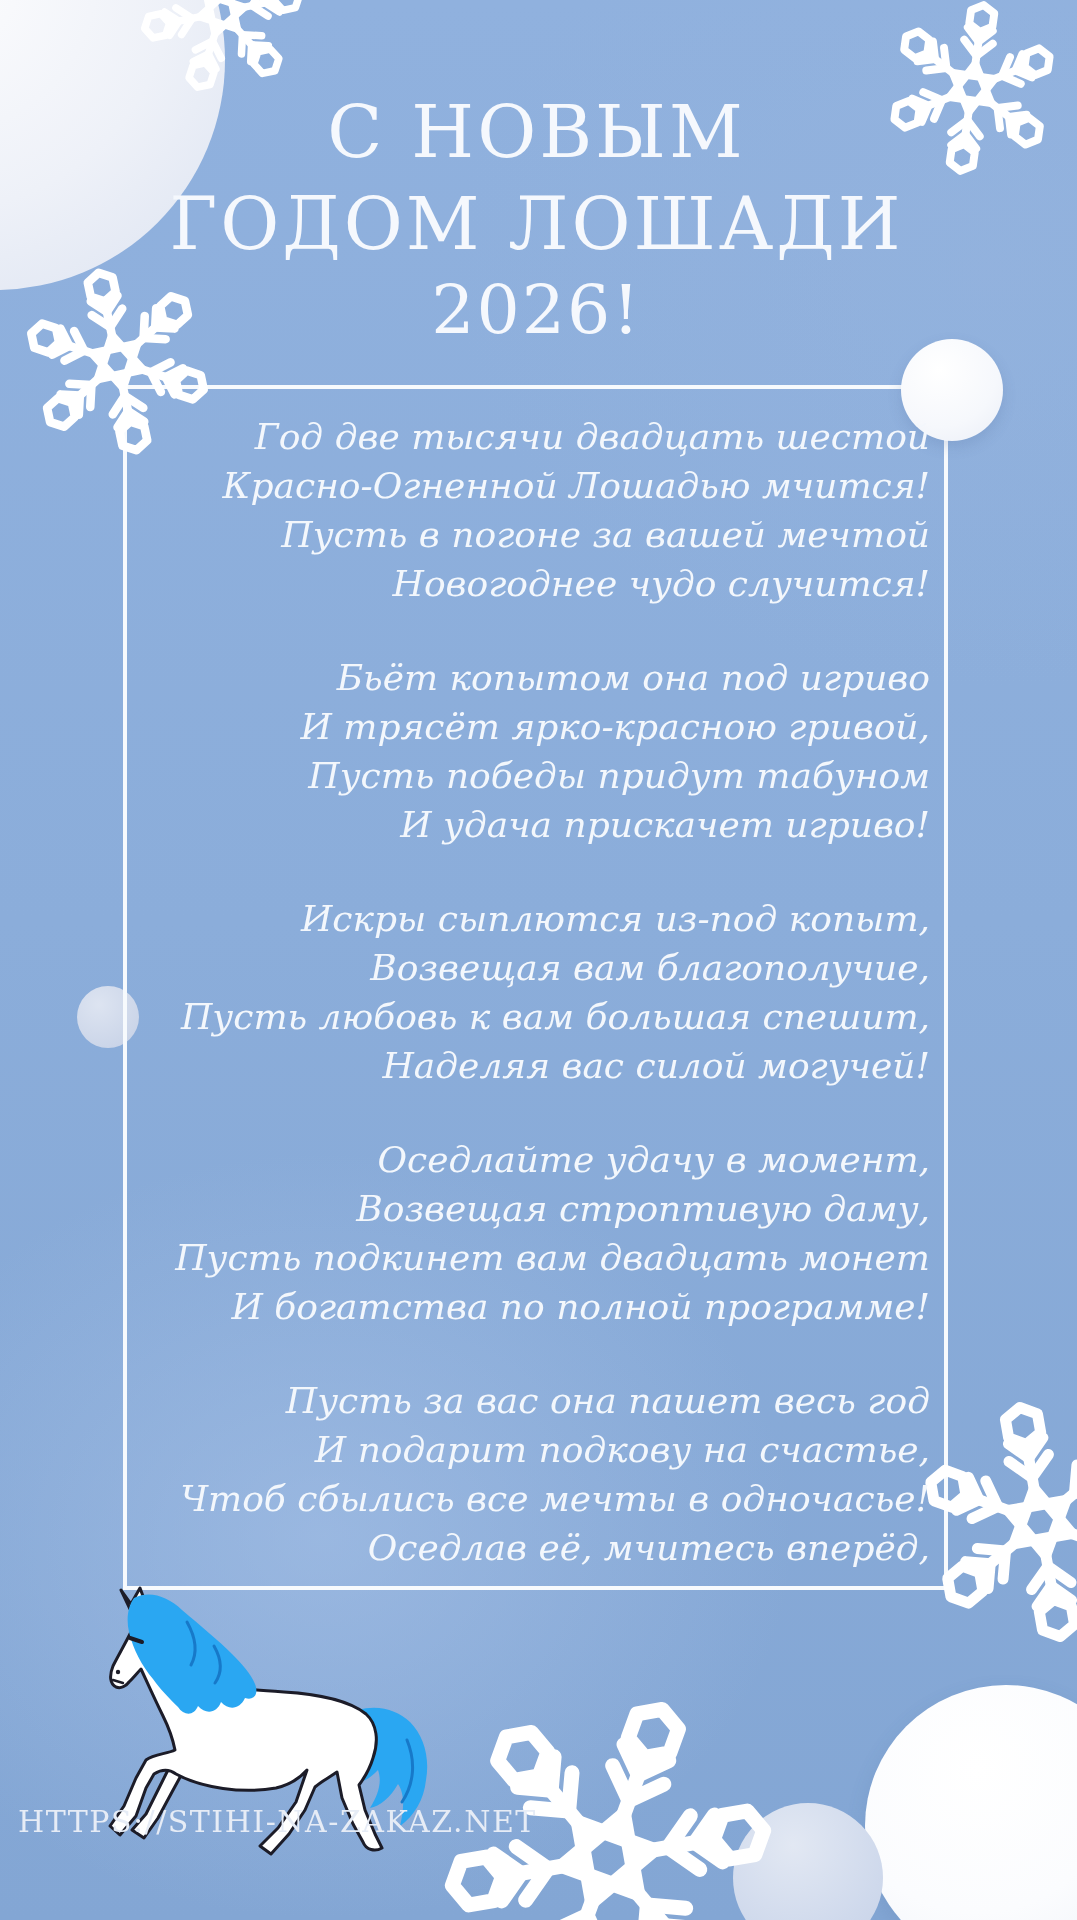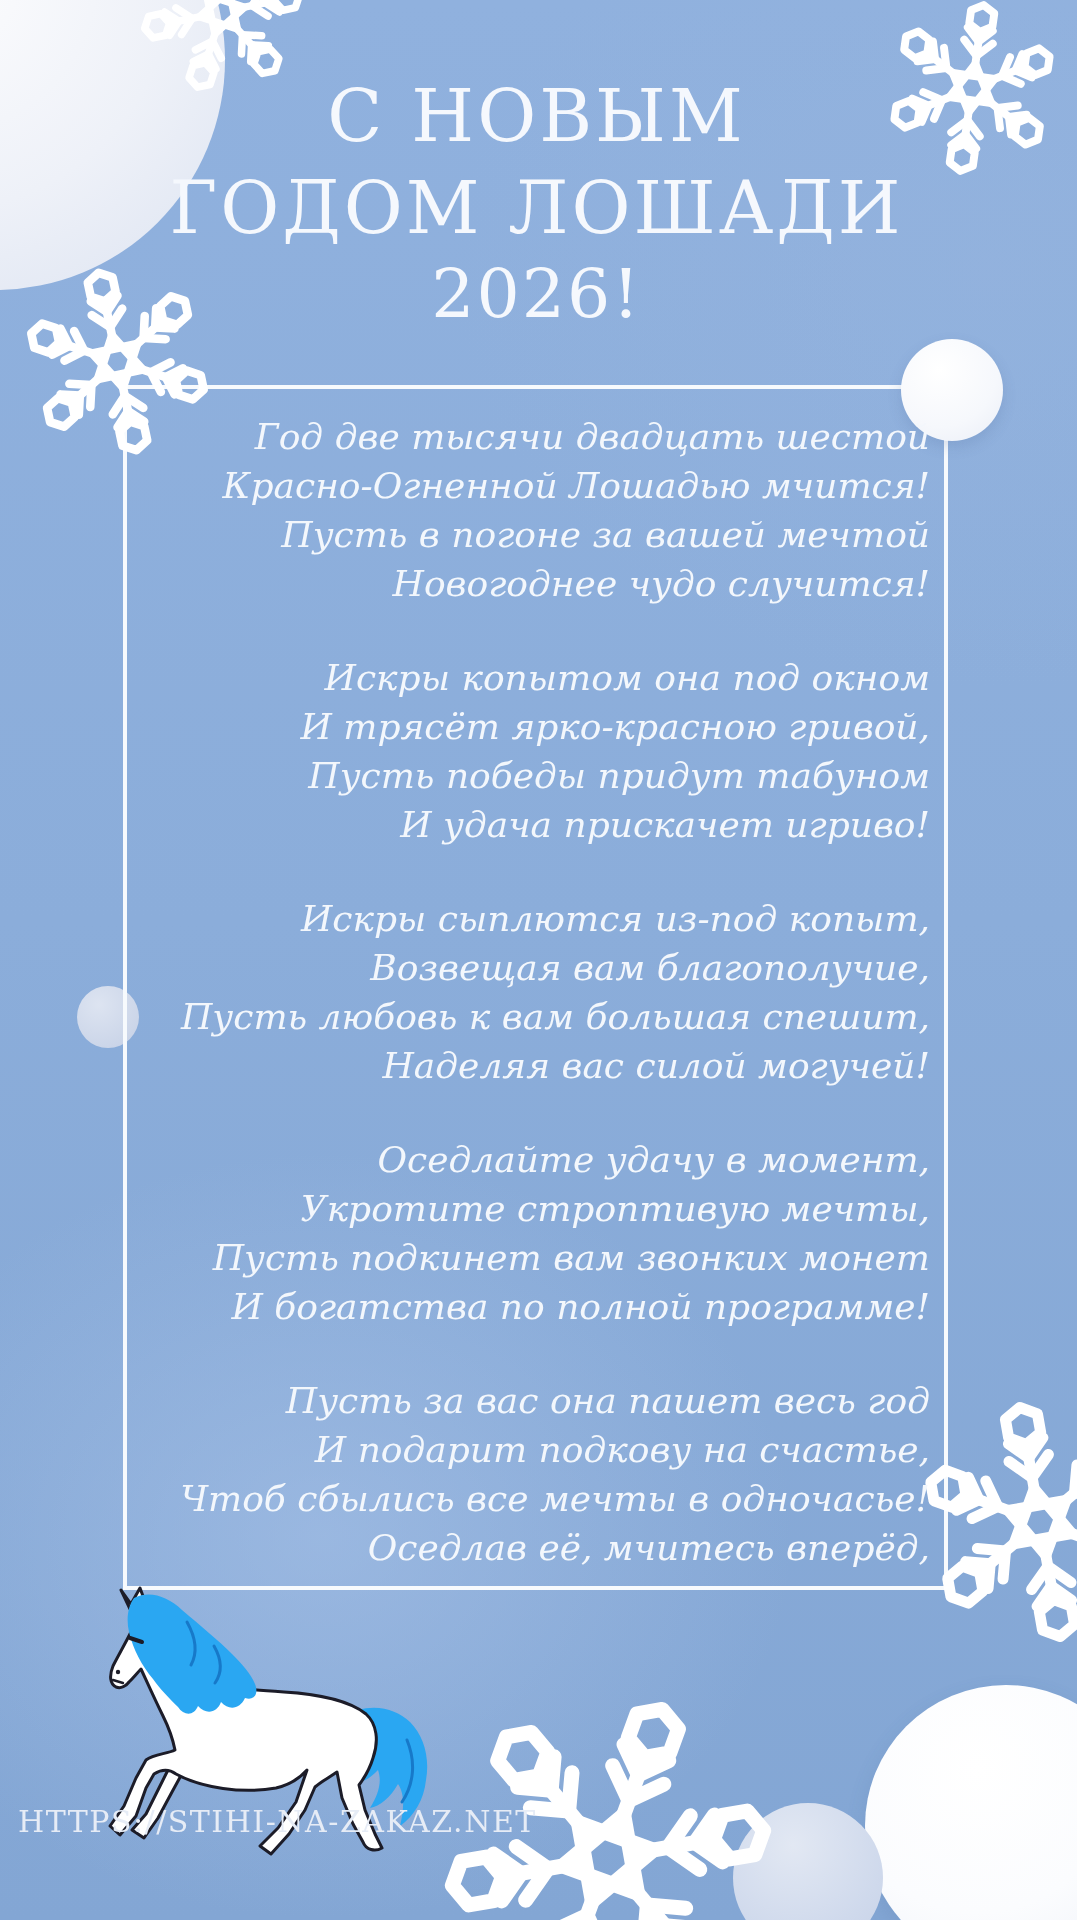--- a/index.html
+++ b/index.html
@@ -24,21 +24,21 @@
     background:radial-gradient(circle at 35% 30%, #dde4f1 0%, #ccd6e9 70%, #c3cee5 100%);}
   .c-bottom-gray{left:733px;top:1803px;width:150px;height:150px;
     background:radial-gradient(circle at 40% 28%, #e2e8f3 0%, #cfd9ec 65%, #c6d1e7 100%);}
   .c-bottom-white{left:865px;top:1685px;width:282px;height:282px;
     background:radial-gradient(circle at 40% 30%, #ffffff 0%, #fbfcfe 55%, #eef1f8 100%);
     box-shadow:0 8px 20px rgba(70,100,150,.15);}
   
   .frame{position:absolute;left:123px;top:385px;width:817px;height:1197px;
     border:4px solid #f7fafd;}
   
-  .title{position:absolute;left:125px;top:70px;width:823px;text-align:center;color:#f5f8fd;}
+  .title{position:absolute;left:125px;top:86px;width:823px;text-align:center;color:#f5f8fd;}
   .title-line{font-size:72px;line-height:92px;letter-spacing:3px;font-weight:400;}
   .title-year{font-size:68px;line-height:80px;letter-spacing:2px;}
   
   .poem{position:absolute;left:143px;top:412px;width:787px;text-align:right;
     color:#f3f7fc;font-style:italic;}
   .stanza{margin:0 0 45px 0;}
   .pline{display:block;font-size:36px;line-height:49px;}
   
   .flake{position:absolute;color:#ffffff;}
   .flake svg{display:block;width:100%;height:100%;}
@@ -117,35 +117,35 @@
   </div>
 
   <div class="poem">
     <div class="stanza">
       <span class="pline">Год две тысячи двадцать шестой</span>
       <span class="pline">Красно-Огненной Лошадью мчится!</span>
       <span class="pline">Пусть в погоне за вашей мечтой</span>
       <span class="pline">Новогоднее чудо случится!</span>
     </div>
     <div class="stanza">
-      <span class="pline">Искры копытом она под окном</span>
+      <span class="pline">Бьёт копытом она под игриво</span>
       <span class="pline">И трясёт ярко-красною гривой,</span>
       <span class="pline">Пусть победы придут табуном</span>
       <span class="pline">И удача прискачет игриво!</span>
     </div>
     <div class="stanza">
       <span class="pline">Искры сыплются из-под копыт,</span>
       <span class="pline">Возвещая вам благополучие,</span>
       <span class="pline">Пусть любовь к вам большая спешит,</span>
       <span class="pline">Наделяя вас силой могучей!</span>
     </div>
     <div class="stanza">
       <span class="pline">Оседлайте удачу в момент,</span>
-      <span class="pline">Укротите строптивую мечты,</span>
-      <span class="pline">Пусть подкинет вам звонких монет</span>
+      <span class="pline">Возвещая строптивую даму,</span>
+      <span class="pline">Пусть подкинет вам двадцать монет</span>
       <span class="pline">И богатства по полной программе!</span>
     </div>
     <div class="stanza">
       <span class="pline">Пусть за вас она пашет весь год</span>
       <span class="pline">И подарит подкову на счастье,</span>
       <span class="pline">Чтоб сбылись все мечты в одночасье!</span>
       <span class="pline">Оседлав её, мчитесь вперёд,</span>
     </div>
   </div>
 

